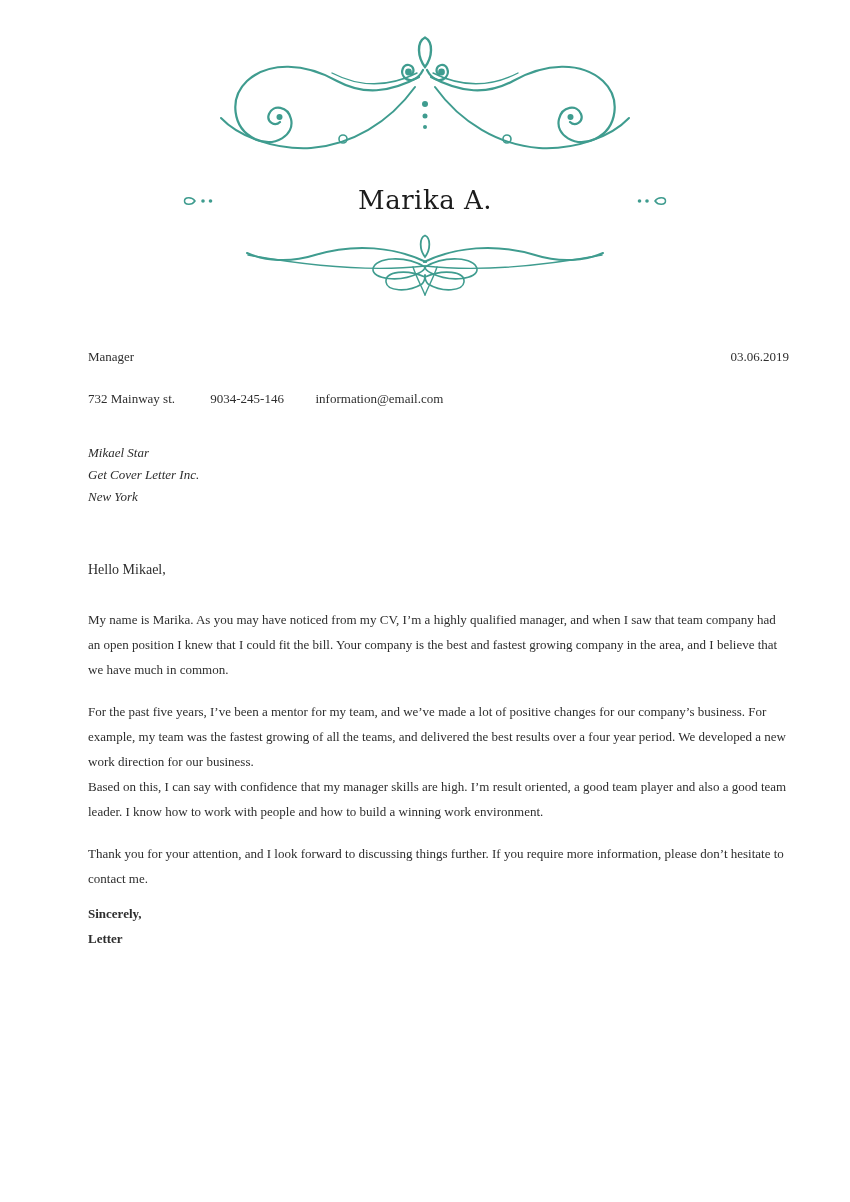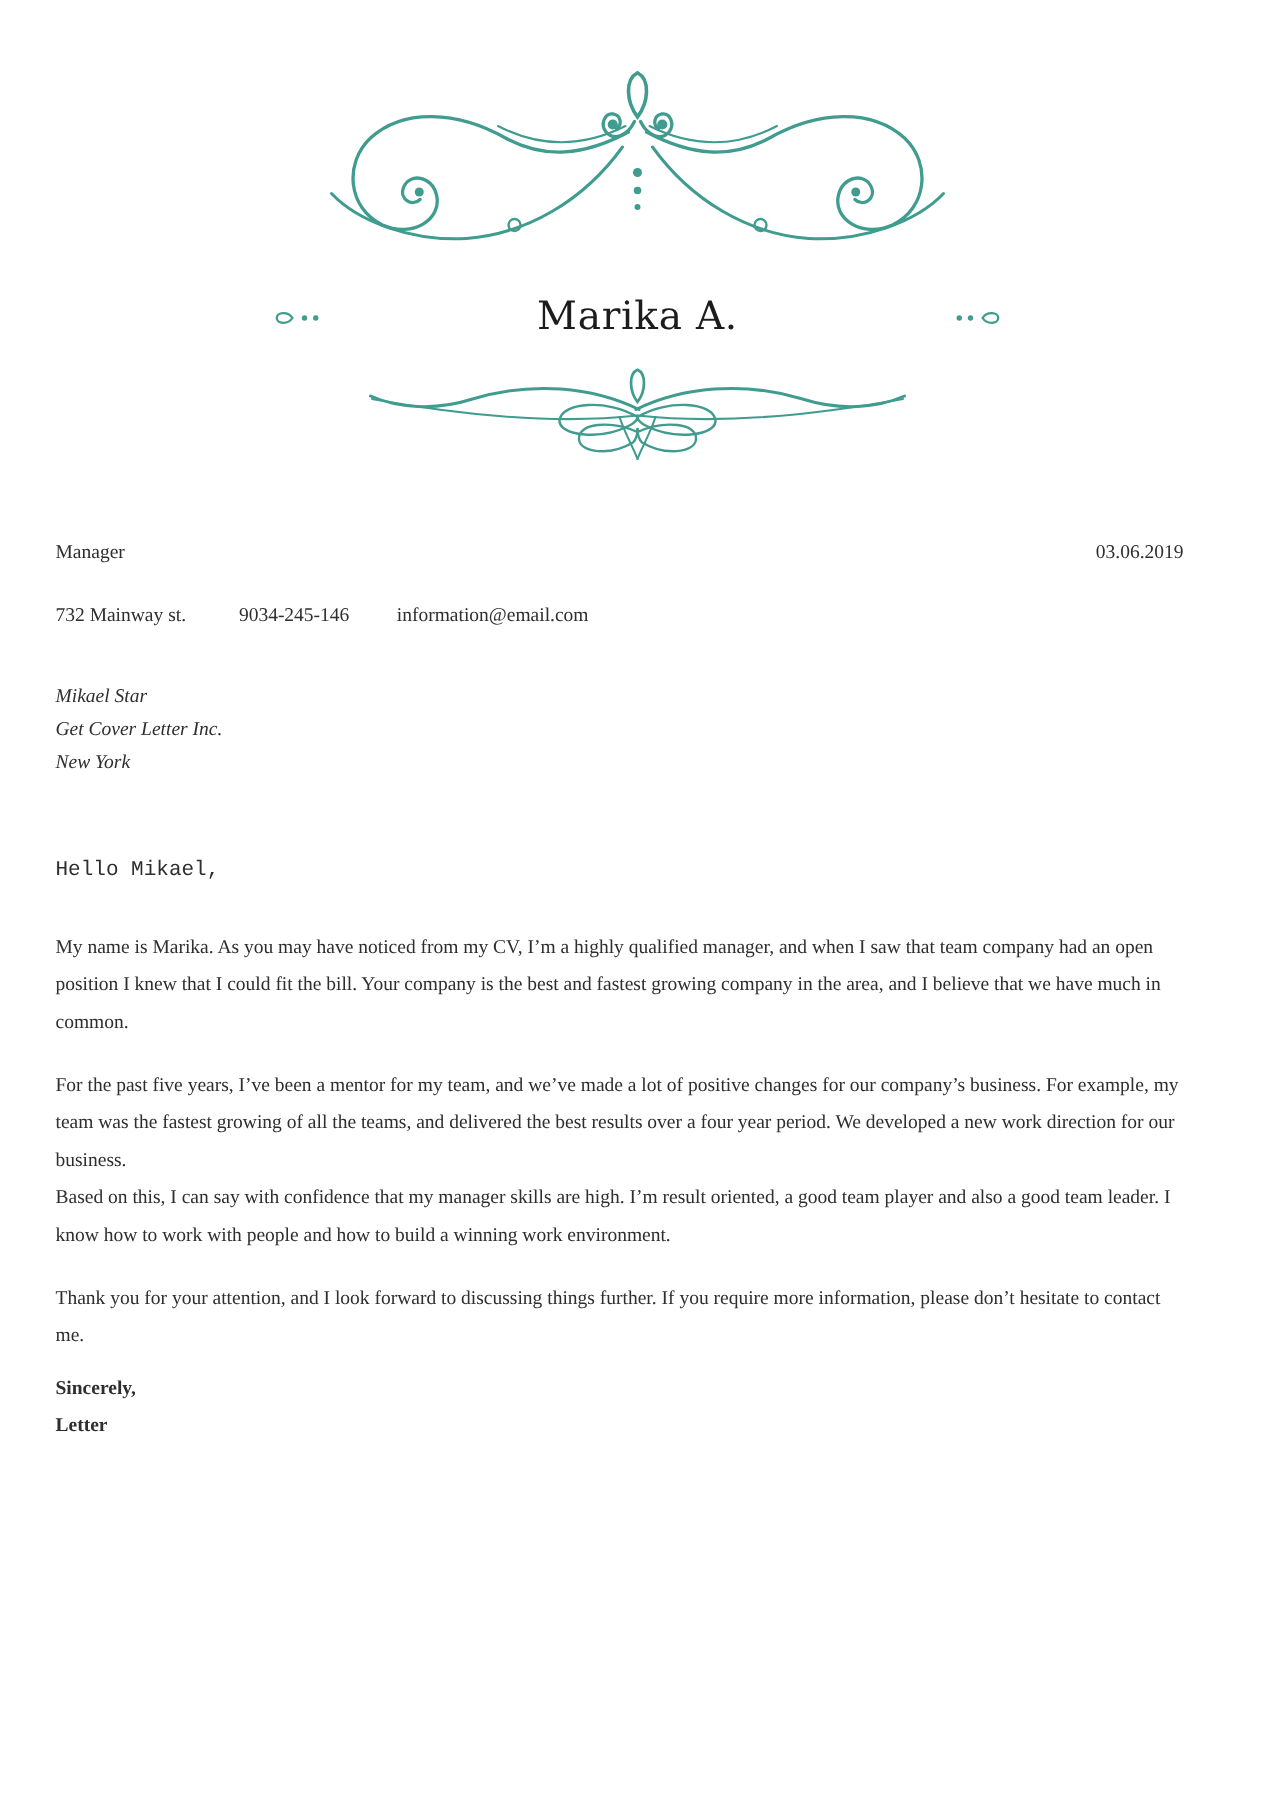--- a/index.html
+++ b/index.html
@@ -6,53 +6,53 @@
   .page {
     position: relative;
     width: 850px;
     height: 1202px;
     background: #ffffff;
     font-family: "Liberation Serif", serif;
     color: #2e2e2e;
     overflow: hidden;
   }
   
-  .letterhead { padding-top: 42px; text-align: left; }
+  .letterhead { padding-top: 31px; text-align: left; }
   .art-top { display: block; margin: 0 auto; }
   .name-row {
     position: relative;
     height: 58px;
     display: flex;
     align-items: center;
     justify-content: center;
   }
   .applicant-name {
     margin: 0;
     font-family: "DejaVu Serif", "Liberation Serif", serif;
     font-weight: 400;
     font-size: 26px;
     letter-spacing: 0.5px;
     color: #1c1c1c;
   }
   .orn-left  { position: absolute; left: 183px;  top: 24px; }
   .orn-right { position: absolute; right: 183px; top: 24px; }
   .art-divider { display: block; margin: 0 auto; }
   
-  .letter { padding: 0 61px 0 37px; font-size: 13px; }
+  .letter { padding: 0 61px 0 88px; font-size: 13px; }
   .meta-row {
     display: flex;
     justify-content: space-between;
     margin-top: 51px;
     line-height: 18px;
   }
   .contact-row { margin-top: 24px; line-height: 18px; }
   .contact-row .addr  { display: inline-block; width: 119px; }
   .contact-row .phone { display: inline-block; width: 102px; }
   .recipient { margin-top: 34px; line-height: 22px; font-style: italic; }
-  .greeting  { margin: 52px 0 0; font-size: 14px; line-height: 19px; font-family: Liberation Mono, monospace; }
+  .greeting  { margin: 52px 0 0; font-size: 14px; line-height: 19px; }
   .para       { margin: 17px 0 0; line-height: 25px; }
   .para.first { margin-top: 28px; }
   .para.tight { margin-top: 0; }
   .closing { margin-top: 10px; line-height: 25px; font-weight: bold; }
 </style>
 </head>
 <body>
 
 <div class="page">
 

